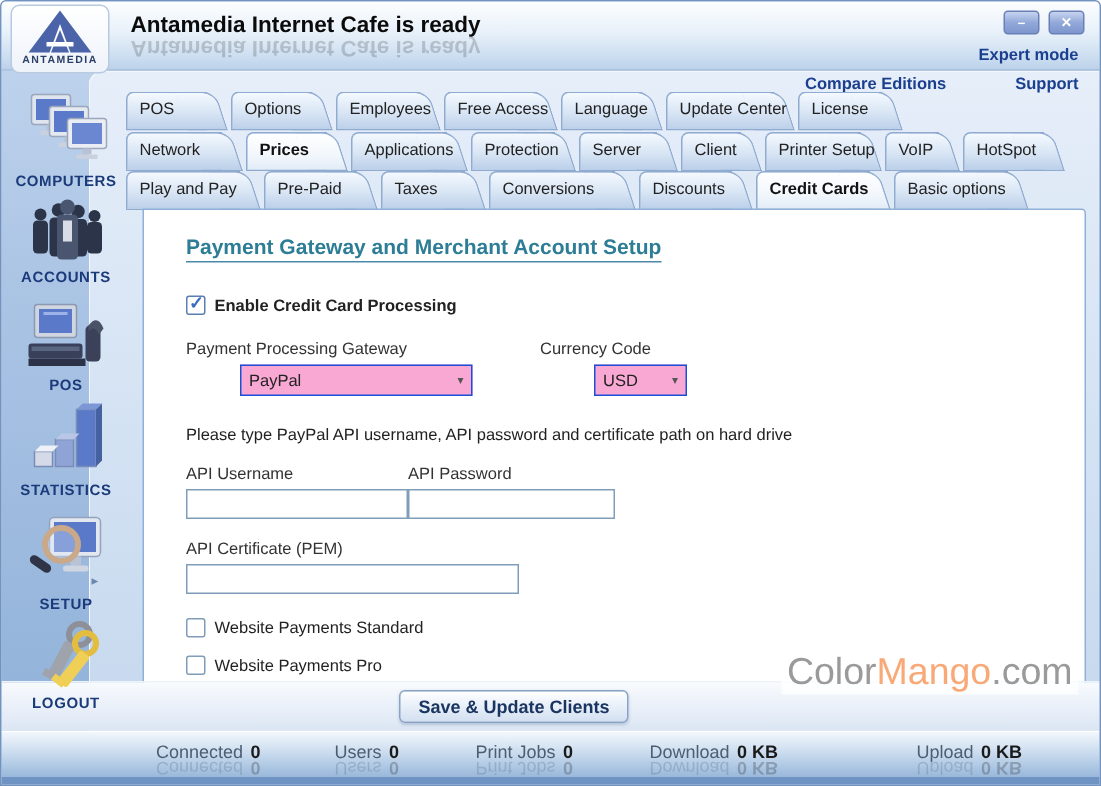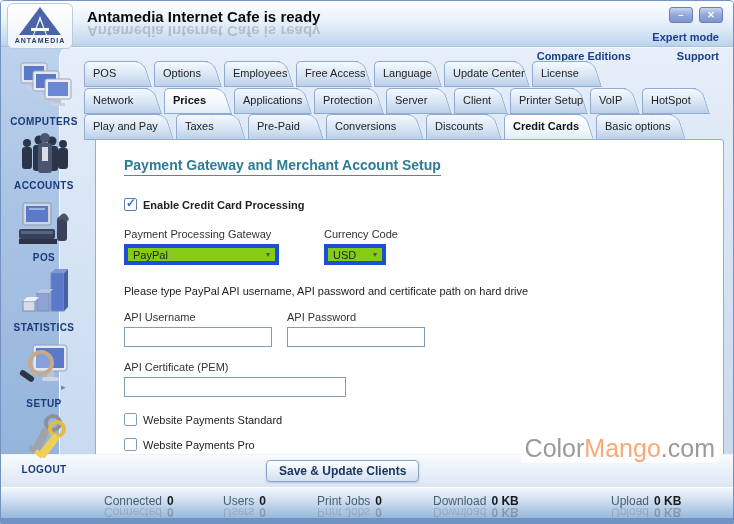--- a/index.html
+++ b/index.html
@@ -82,29 +82,29 @@
   .cb {
     width:13px; height:13px; background:#ffffff; border:1px solid #7f9db9; border-radius:2px;
     position:relative; flex:0 0 auto; cursor:pointer;
   }
   .cb.checked { border-color:#5a7fb0; }
   .cb.checked::after { content:"✓"; position:absolute; left:1px; top:-3px; font-size:12px; font-weight:bold; color:#3a6fc0; }
   .cb-label { font-size:11px; color:#222; }
   .cb-label.bold { font-weight:bold; }
   .field-label { font-size:11px; color:#333; margin-bottom:4px; }
   .select {
-    height:21px; background:#84cc16; border:4px solid #1d4ed8; display:flex; align-items:center;
-    justify-content:space-between; padding:0 5px; font-size:11px; color:#222; cursor:pointer;
+    height:21px; background:#f9a8d4; border:1px solid #1d4ed8; display:flex; align-items:center;
+    justify-content:space-between; padding:0 5px; font-size:11px; color:#222; cursor:pointer;margin-left:36px;
   }
   .select .arrow { font-size:8px; color:#555; }
   .ti { height:20px; border:1px solid #7f9db9; background:#ffffff; font-size:11px; padding:0 4px;
         font-family:"Liberation Sans", sans-serif; }
   .grid2 { display:flex; gap:45px; margin-bottom:20px; }
   .instruction { font-size:11px; color:#222; margin-bottom:14px; }
-  .apigrid { display:flex; gap:15px; margin-bottom:14px; }
+  .apigrid { display:flex; gap:0; margin-bottom:14px; }
   .form-sec { margin-bottom:0; }
   .cb-small-row { display:flex; align-items:center; gap:6px; margin-bottom:12px; }
   
   .sidebar { position:absolute; left:0; top:50px; width:58px; bottom:36px; }
   .side-item { position:absolute; left:0; width:86px; text-align:center; cursor:pointer; z-index:5; }
   .side-label { display:block; font-size:10px; font-weight:bold; color:#1b3a7a; letter-spacing:0.4px; margin-top:1px; }
   .side-icon { display:block; margin:0 auto; }
   .expander { position:absolute; left:60px; top:381px; font-size:9px; color:#6a87ad; z-index:6; cursor:pointer; }
   
   .bottom-strip {
@@ -217,25 +217,25 @@
         </div>
       <div class="tab w70">
           <span class="tab-label">HotSpot</span>
         </div>
     </div>
 
     <div class="tabrow subrow">
       <div class="tab w92">
           <span class="tab-label">Play and Pay</span>
         </div>
+      <div class="tab w78">
+          <span class="tab-label">Pre-Paid</span>
+        </div>
       <div class="tab w72">
           <span class="tab-label">Taxes</span>
-        </div>
-      <div class="tab w78">
-          <span class="tab-label">Pre-Paid</span>
         </div>
       <div class="tab w100">
           <span class="tab-label">Conversions</span>
         </div>
       <div class="tab w78">
           <span class="tab-label">Discounts</span>
         </div>
       <div class="tab w92 selected">
           <span class="tab-label">Credit Cards</span>
         </div>

